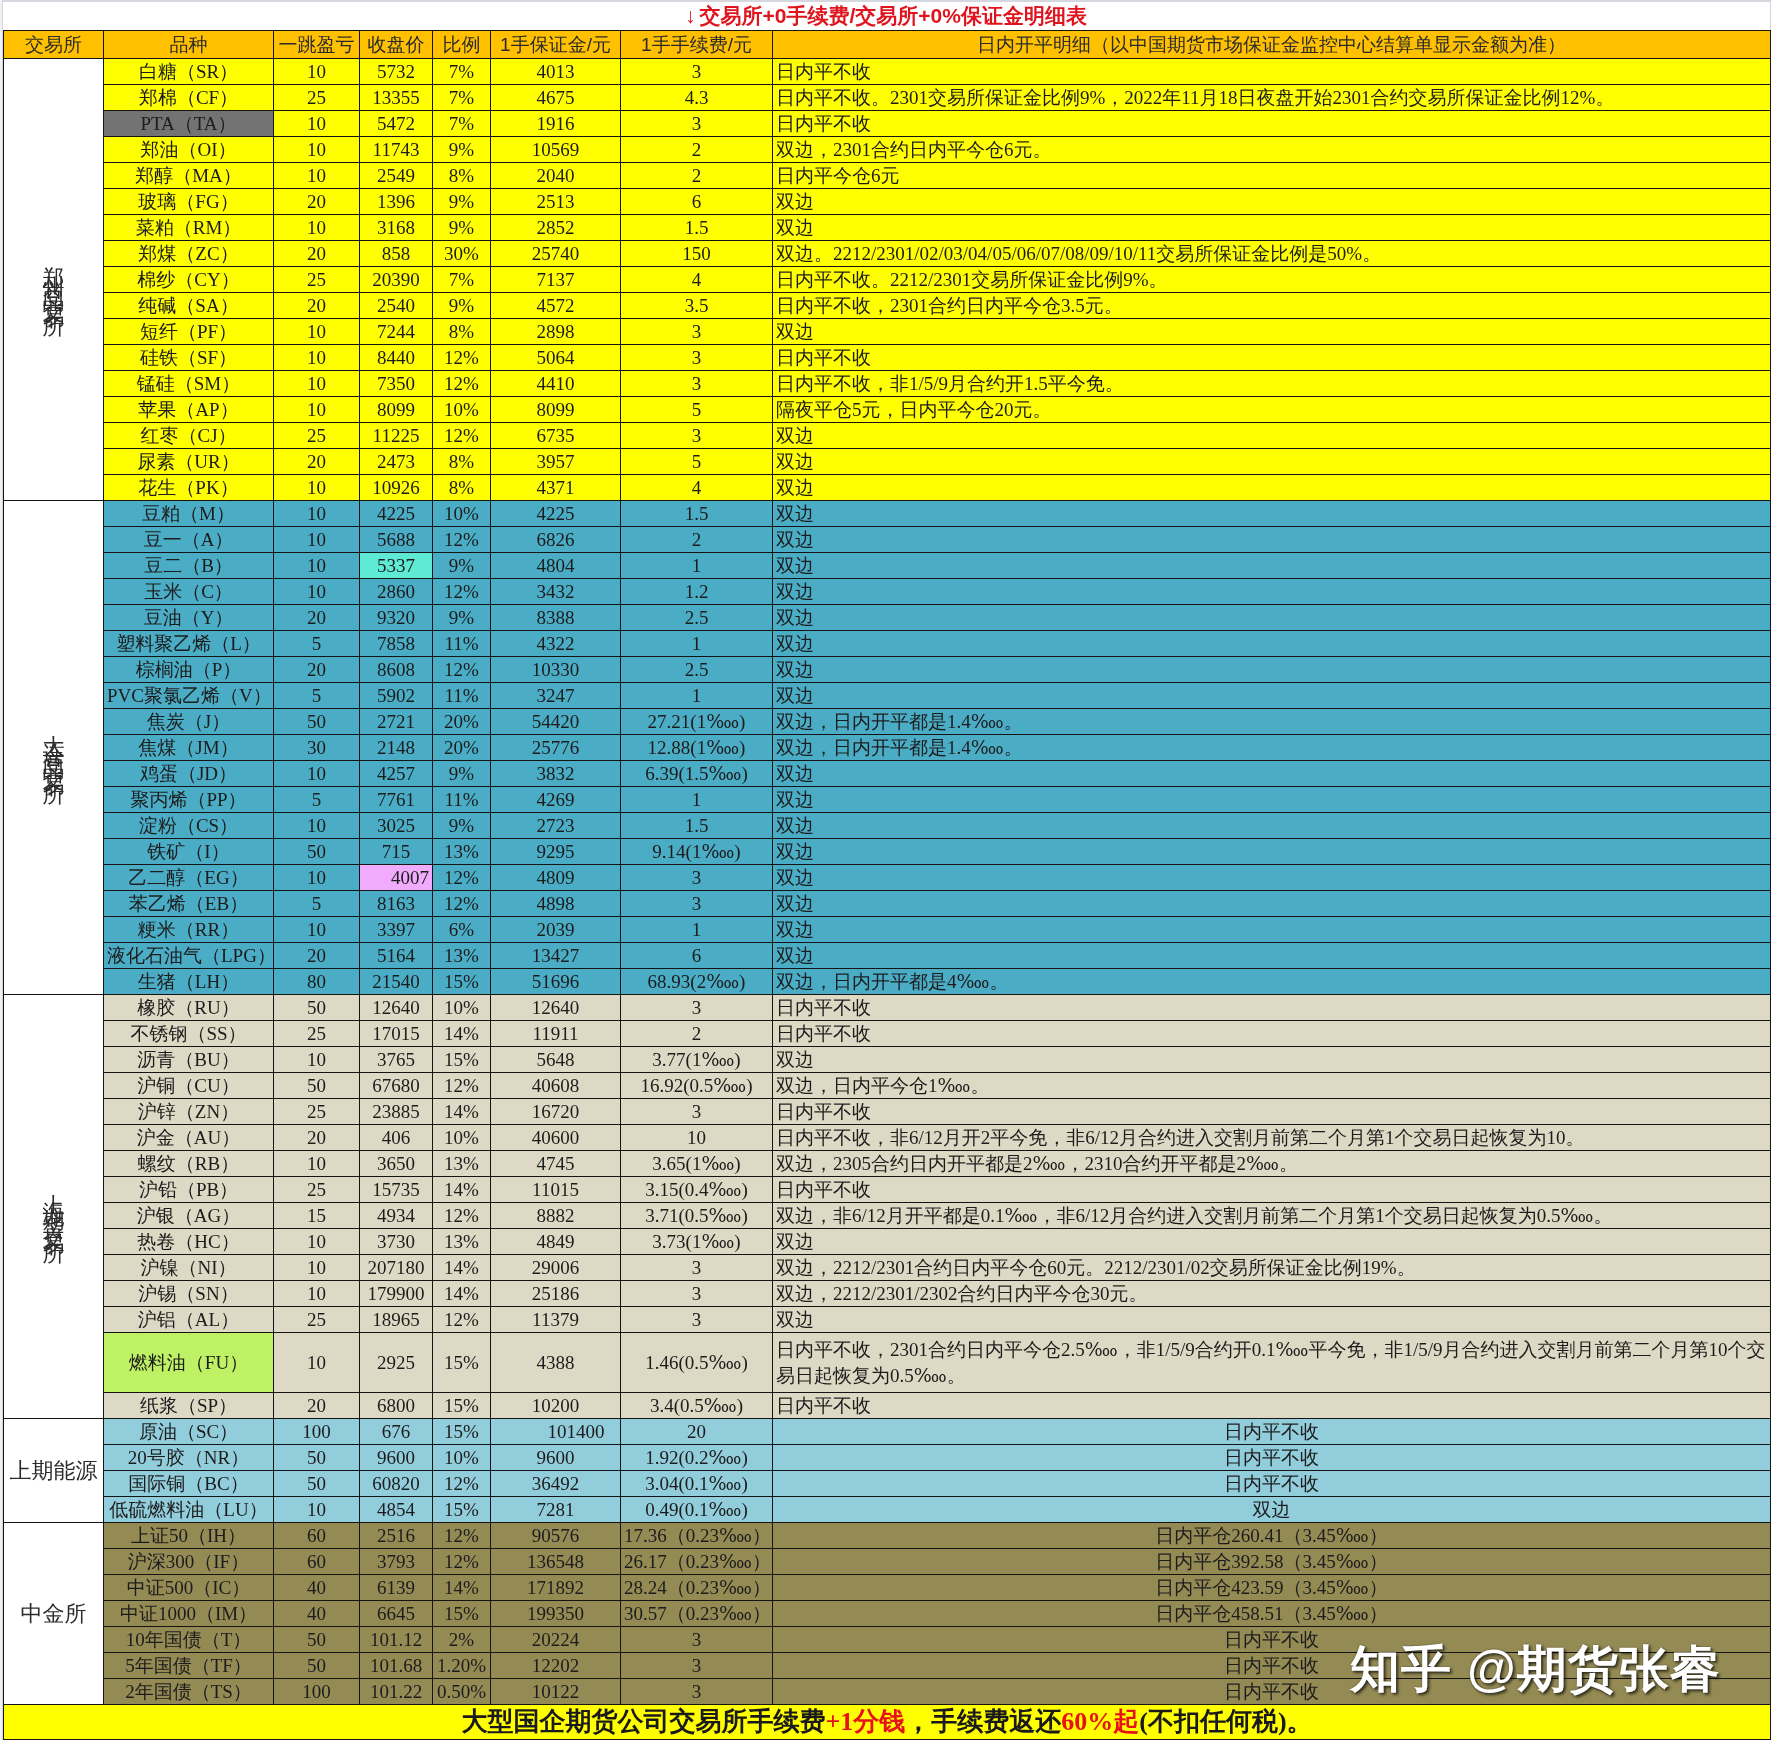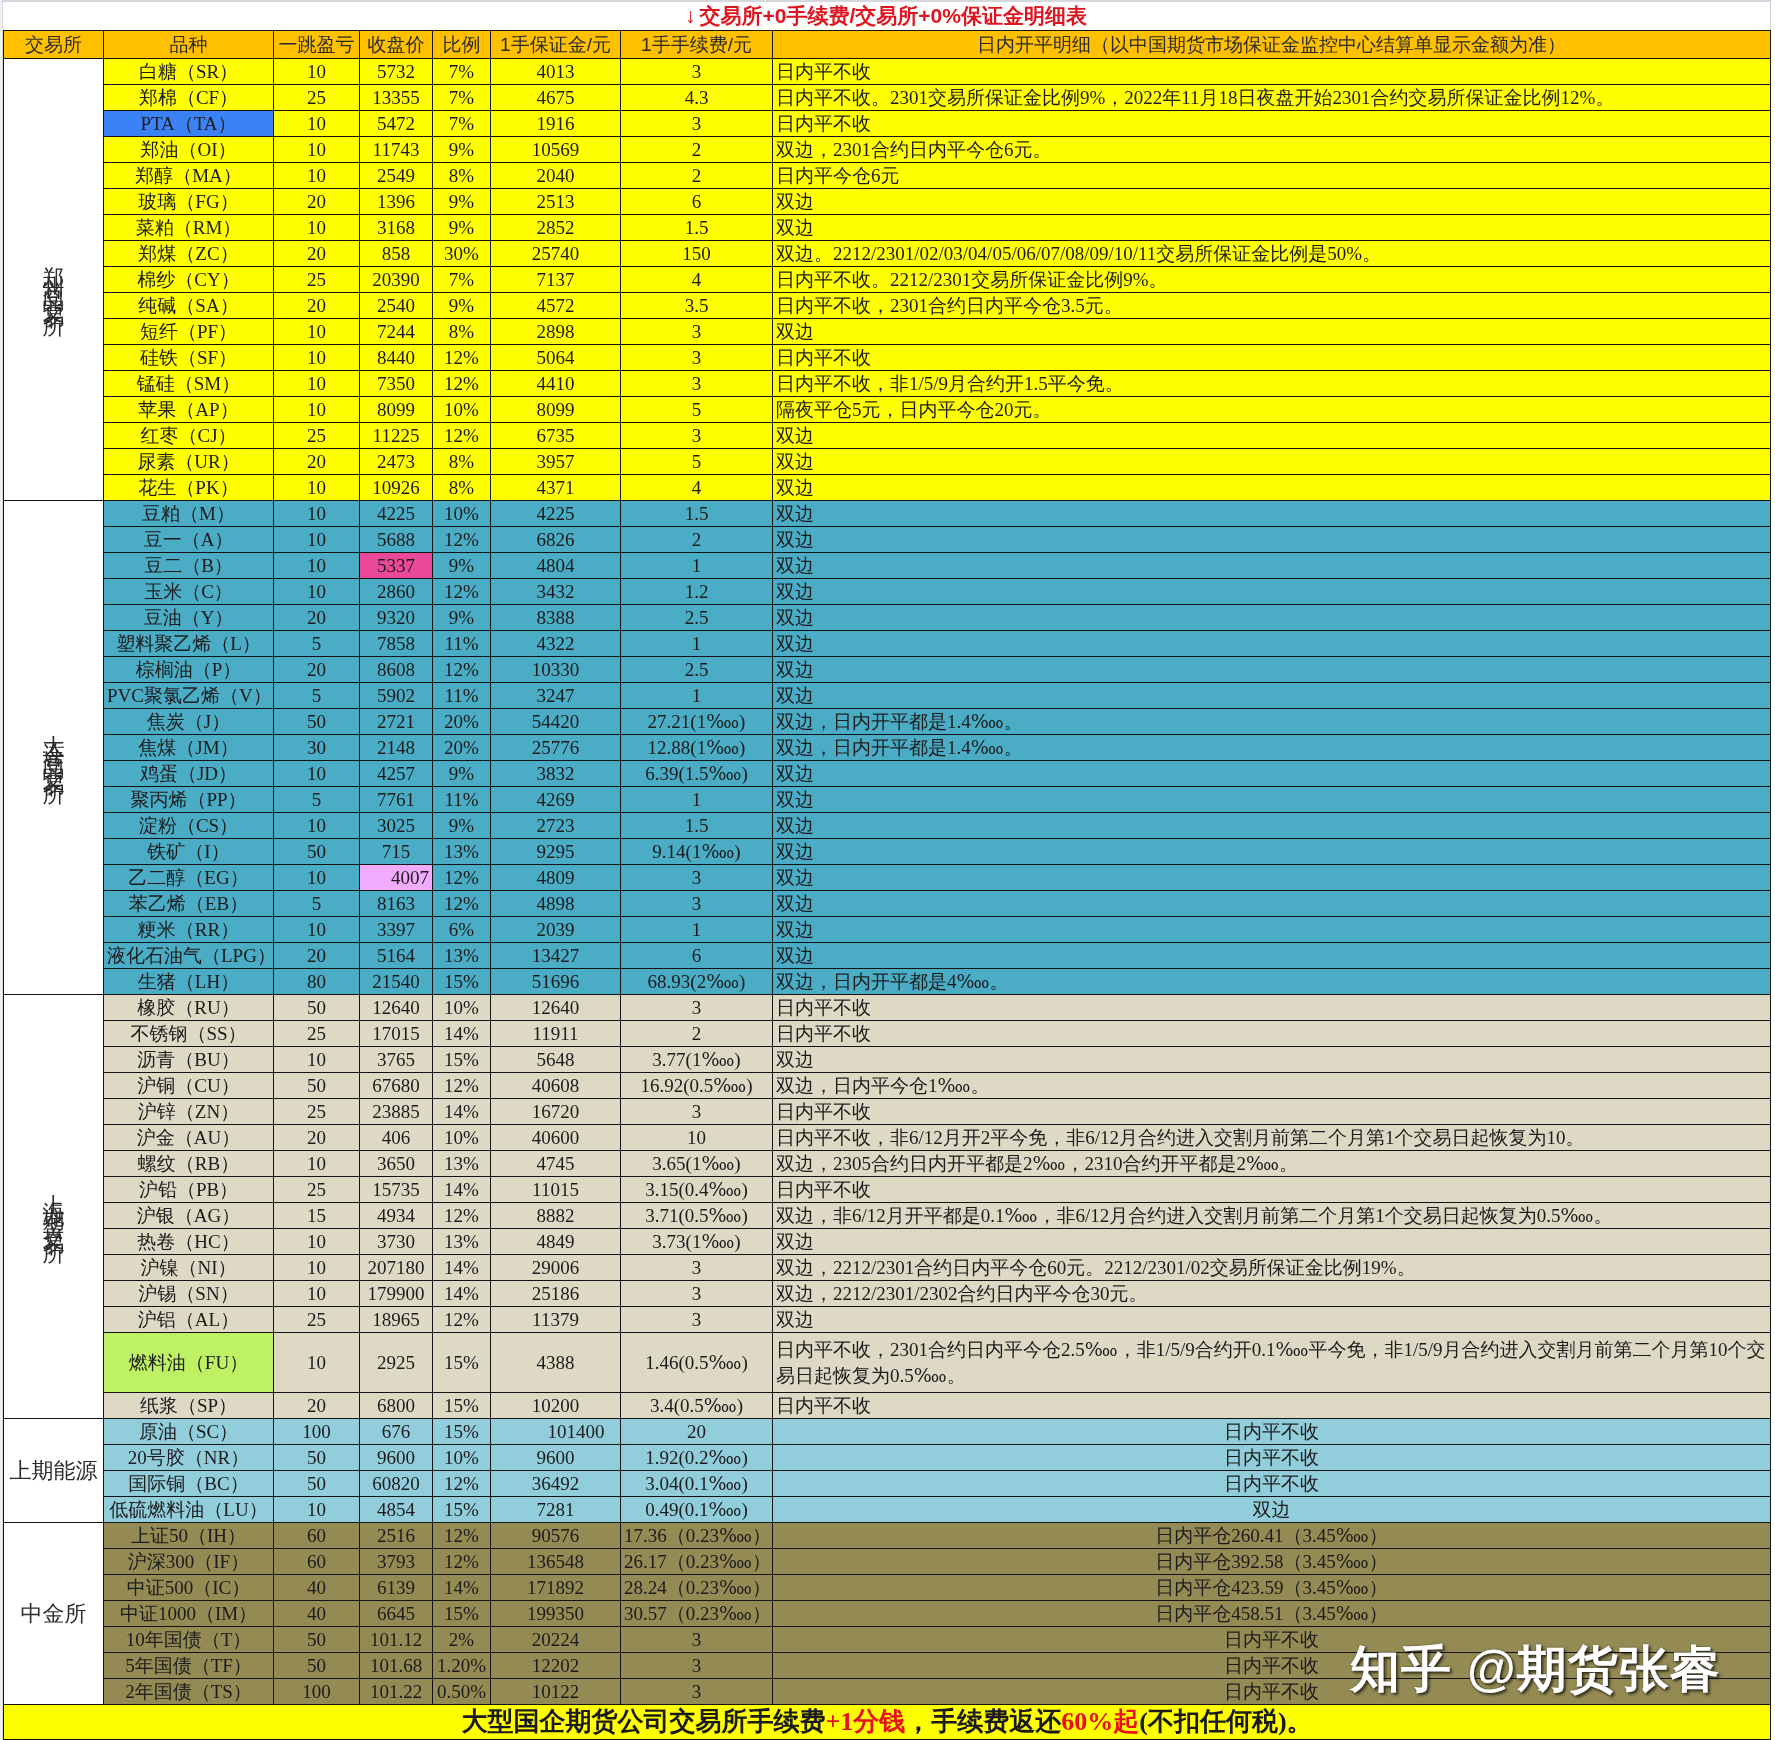--- a/index.html
+++ b/index.html
@@ -106,21 +106,21 @@
       <tr>
         <td style="background: rgb(255, 255, 0);">郑棉（CF）</td>
         <td style="background: rgb(255, 255, 0);">25</td>
         <td style="background: rgb(255, 255, 0);">13355</td>
         <td style="background: rgb(255, 255, 0);">7%</td>
         <td style="background: rgb(255, 255, 0);">4675</td>
         <td style="background: rgb(255, 255, 0);">4.3</td>
         <td class="detail" style="background: rgb(255, 255, 0);">日内平不收。2301交易所保证金比例9%，2022年11月18日夜盘开始2301合约交易所保证金比例12%。</td>
       </tr>
       <tr>
-        <td style="background: #3b82f6;">PTA（TA）</td>
+        <td style="background: #737373;">PTA（TA）</td>
         <td style="background: rgb(255, 255, 0);">10</td>
         <td style="background: rgb(255, 255, 0);">5472</td>
         <td style="background: rgb(255, 255, 0);">7%</td>
         <td style="background: rgb(255, 255, 0);">1916</td>
         <td style="background: rgb(255, 255, 0);">3</td>
         <td class="detail" style="background: rgb(255, 255, 0);">日内平不收</td>
       </tr>
       <tr>
         <td style="background: rgb(255, 255, 0);">郑油（OI）</td>
         <td style="background: rgb(255, 255, 0);">10</td>
@@ -262,21 +262,21 @@
         <td style="background: rgb(75, 172, 198);">10</td>
         <td style="background: rgb(75, 172, 198);">5688</td>
         <td style="background: rgb(75, 172, 198);">12%</td>
         <td style="background: rgb(75, 172, 198);">6826</td>
         <td style="background: rgb(75, 172, 198);">2</td>
         <td class="detail" style="background: rgb(75, 172, 198);">双边</td>
       </tr>
       <tr>
         <td style="background: rgb(75, 172, 198);">豆二（B）</td>
         <td style="background: rgb(75, 172, 198);">10</td>
-        <td style="background: #ec4899;">5337</td>
+        <td style="background: #5eead4;">5337</td>
         <td style="background: rgb(75, 172, 198);">9%</td>
         <td style="background: rgb(75, 172, 198);">4804</td>
         <td style="background: rgb(75, 172, 198);">1</td>
         <td class="detail" style="background: rgb(75, 172, 198);">双边</td>
       </tr>
       <tr>
         <td style="background: rgb(75, 172, 198);">玉米（C）</td>
         <td style="background: rgb(75, 172, 198);">10</td>
         <td style="background: rgb(75, 172, 198);">2860</td>
         <td style="background: rgb(75, 172, 198);">12%</td>

